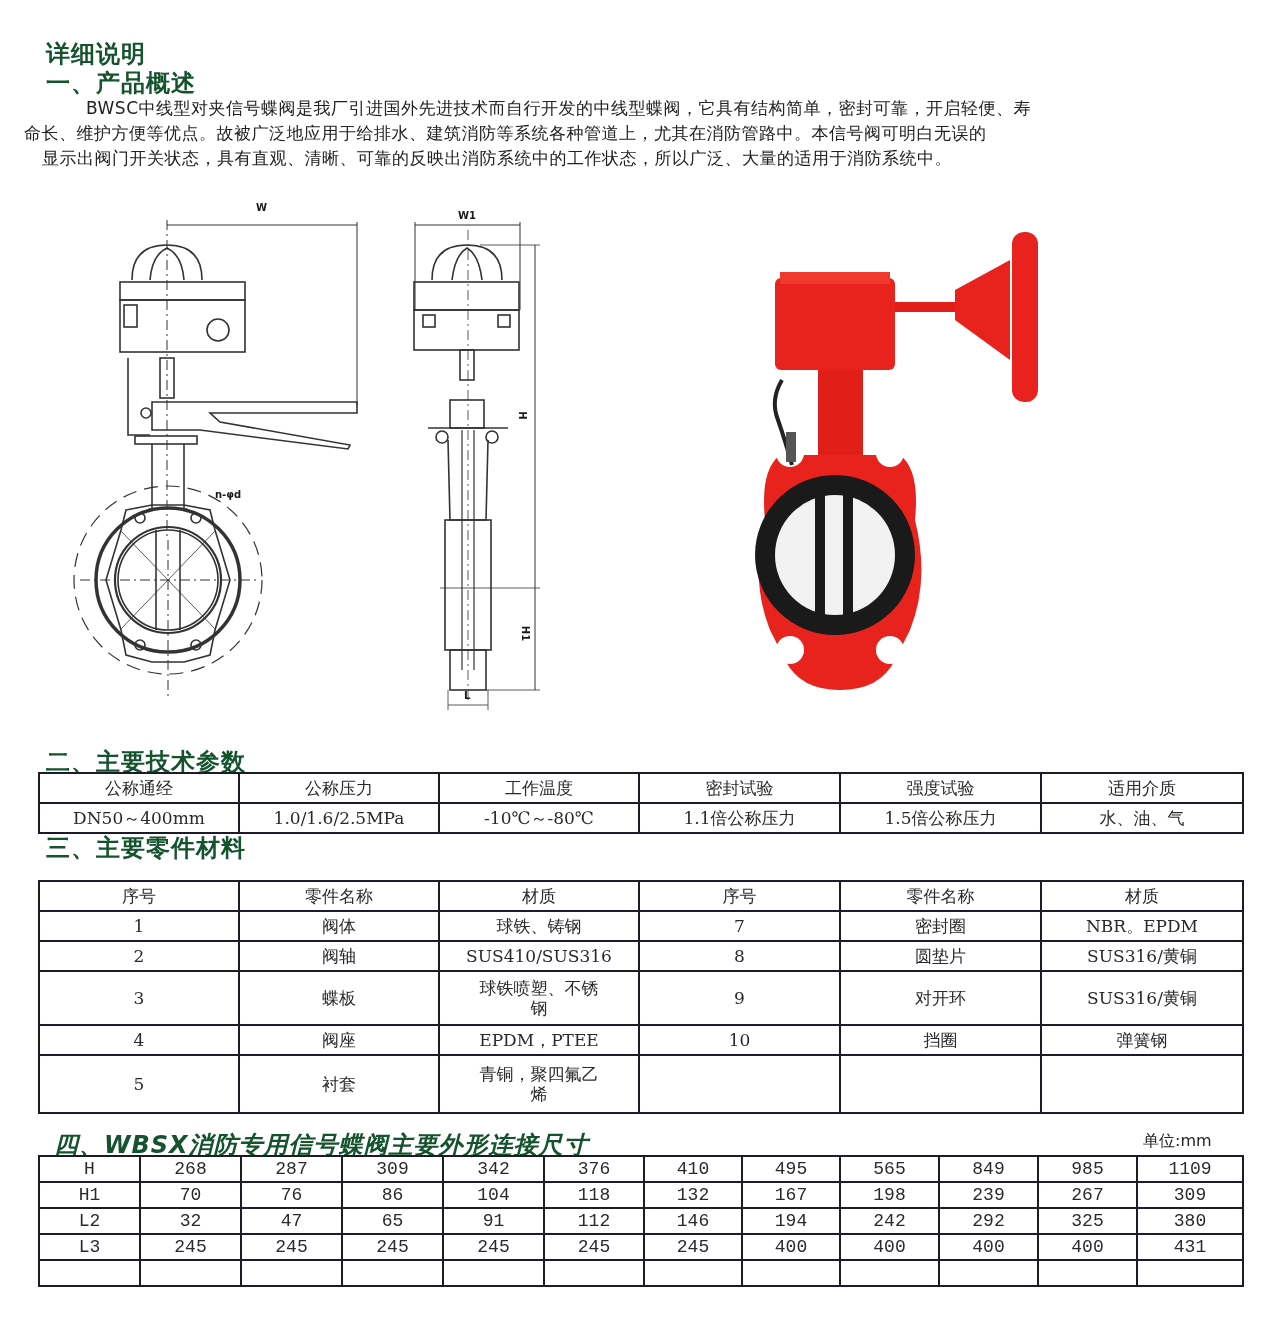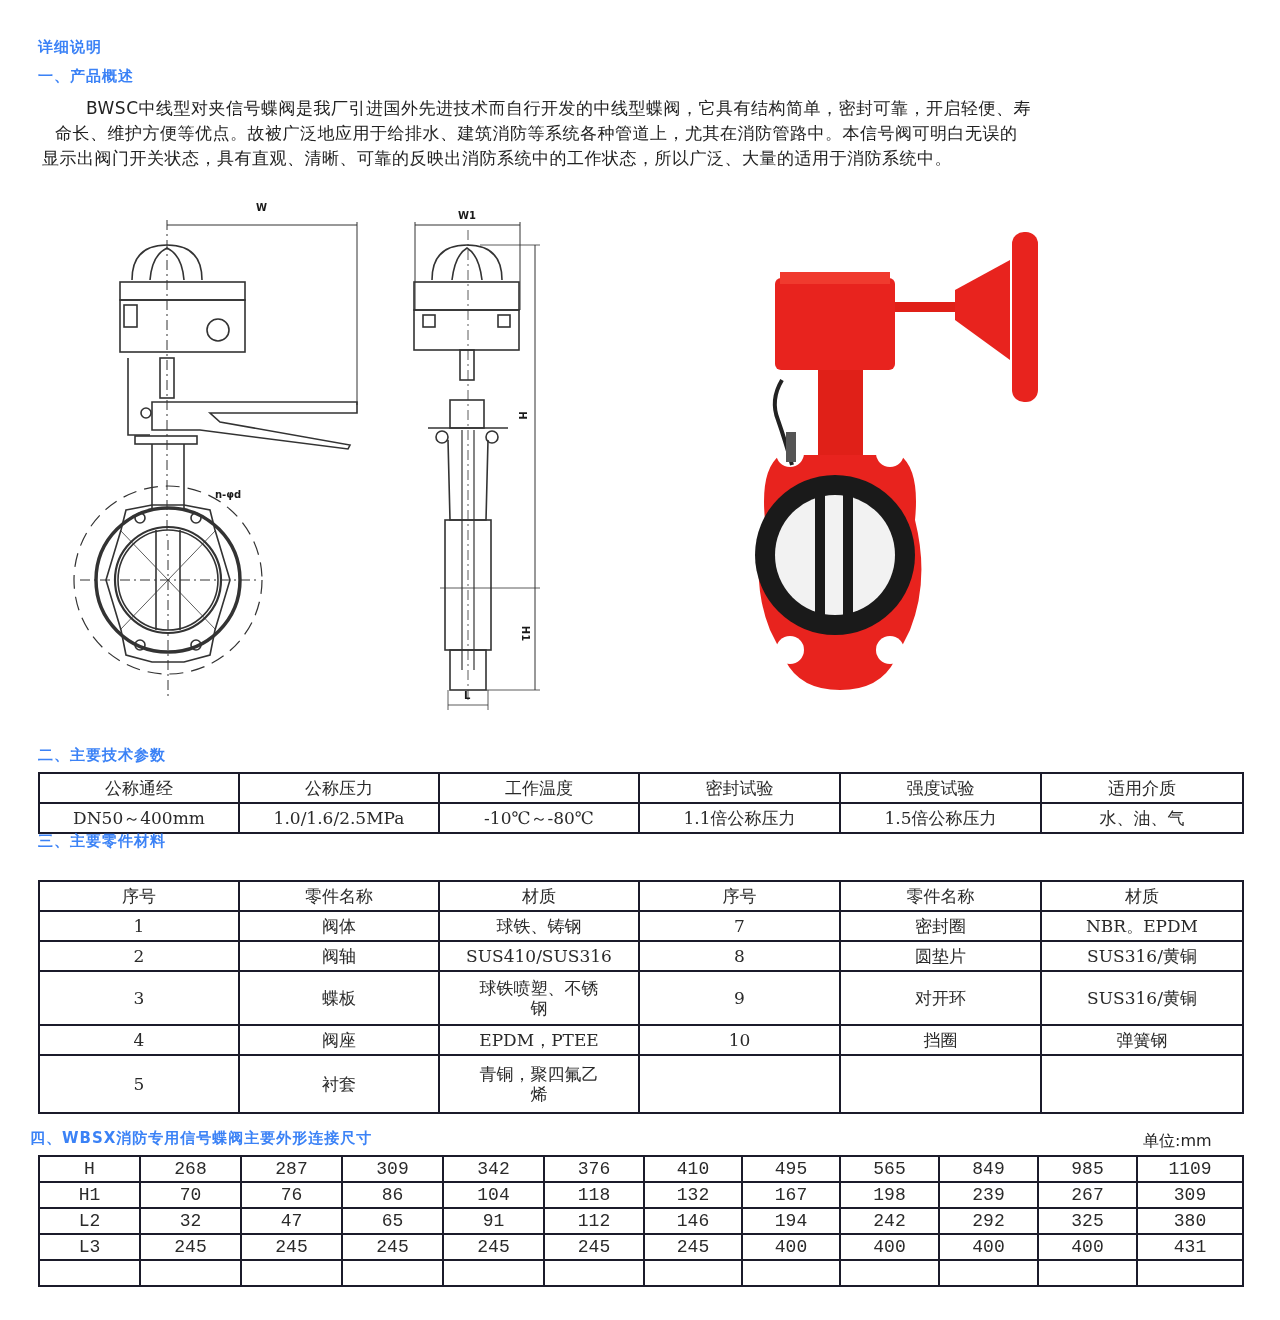--- a/index.html
+++ b/index.html
@@ -1,34 +1,34 @@
 <!DOCTYPE html>
 <html><head>
 <meta charset="utf-8">
 <style>
   * { box-sizing: border-box; margin: 0; padding: 0; }
   html, body { width: 1280px; height: 1320px; background: #ffffff; overflow: hidden; }
   body { position: relative; font-family: "DejaVu Sans", sans-serif; color: #1a1a1a; }
   .abs { position: absolute; }
-  .heading { font-weight: bold; font-size: 15px; color: #3b82f6; letter-spacing: 1px; }
+  .heading { font-weight: bold; font-size: 24px; color: #14532d; letter-spacing: 1px; margin-left: 8px; }
   .para { font-size: 17px; line-height: 25px; color: #222; letter-spacing: 0.5px; }
   table { border-collapse: collapse; position: absolute; table-layout: fixed; }
   td { border: 2px solid #1b1b2a; text-align: center; vertical-align: middle;
        font-family: "DejaVu Serif", serif; font-size: 17px; color: #2a2a2a; padding: 0 2px; line-height: 20px; }
   .mono td { font-family: "Liberation Mono", monospace; font-size: 18px; }
   .unit { font-size: 16px; color: #222; }
   .drawing svg { display: block; }
 </style>
 </head>
 <body>
 
 <div class="abs heading" style="left:38px;top:38px;">详细说明</div>
 <div class="abs heading" style="left:38px;top:67px;">一、产品概述</div>
 <div class="abs para" style="left:86px;top:96px;white-space:nowrap;">BWSC中线型对夹信号蝶阀是我厂引进国外先进技术而自行开发的中线型蝶阀，它具有结构简单，密封可靠，开启轻便、寿</div>
-<div class="abs para" style="left:55px;top:121px;white-space:nowrap;">命长、维护方便等优点。故被广泛地应用于给排水、建筑消防等系统各种管道上，尤其在消防管路中。本信号阀可明白无误的</div>
+<div class="abs para" style="left:24px;top:121px;white-space:nowrap;">命长、维护方便等优点。故被广泛地应用于给排水、建筑消防等系统各种管道上，尤其在消防管路中。本信号阀可明白无误的</div>
 <div class="abs para" style="left:42px;top:146px;white-space:nowrap;">显示出阀门开关状态，具有直观、清晰、可靠的反映出消防系统中的工作状态，所以广泛、大量的适用于消防系统中。</div>
 
 <div class="abs drawing" style="left:60px;top:200px;width:320px;height:520px;">
   <svg width="320" height="520" viewBox="0 0 320 520" fill="none" stroke="#333" stroke-width="1.6">
 
     <line x1="107" y1="25" x2="297" y2="25" stroke-width="1"></line>
     <line x1="297" y1="22" x2="297" y2="205" stroke-width="1"></line>
     <line x1="107" y1="20" x2="107" y2="340" stroke-dasharray="10 4 2 4" stroke-width="1"></line>
 
     <path d="M72 80 Q72 45 107 45 Q142 45 142 80"></path>
@@ -217,21 +217,21 @@
     <td>5</td>
     <td>衬套</td>
     <td style="padding:8px 38px;">青铜，聚四氟乙烯</td>
     <td></td>
     <td></td>
     <td></td>
   </tr>
 </tbody>
   </table>
 
-<div class="abs heading" style="left:30px;top:1129px;">四、WBSX消防专用信号蝶阀主要外形连接尺寸</div>
+<div class="abs heading" style="left:46px;top:1129px;font-style:italic;">四、WBSX消防专用信号蝶阀主要外形连接尺寸</div>
 <div class="abs unit" style="left:1143px;top:1131px;">单位:mm</div>
 <table class="mono" style="left:38px;top:1155px;width:1204px;">
   <colgroup>
     <col style="width:101px">
       <col style="width:101px">
       <col style="width:101px">
       <col style="width:101px">
       <col style="width:101px">
       <col style="width:100px">
     <col style="width:98px">

